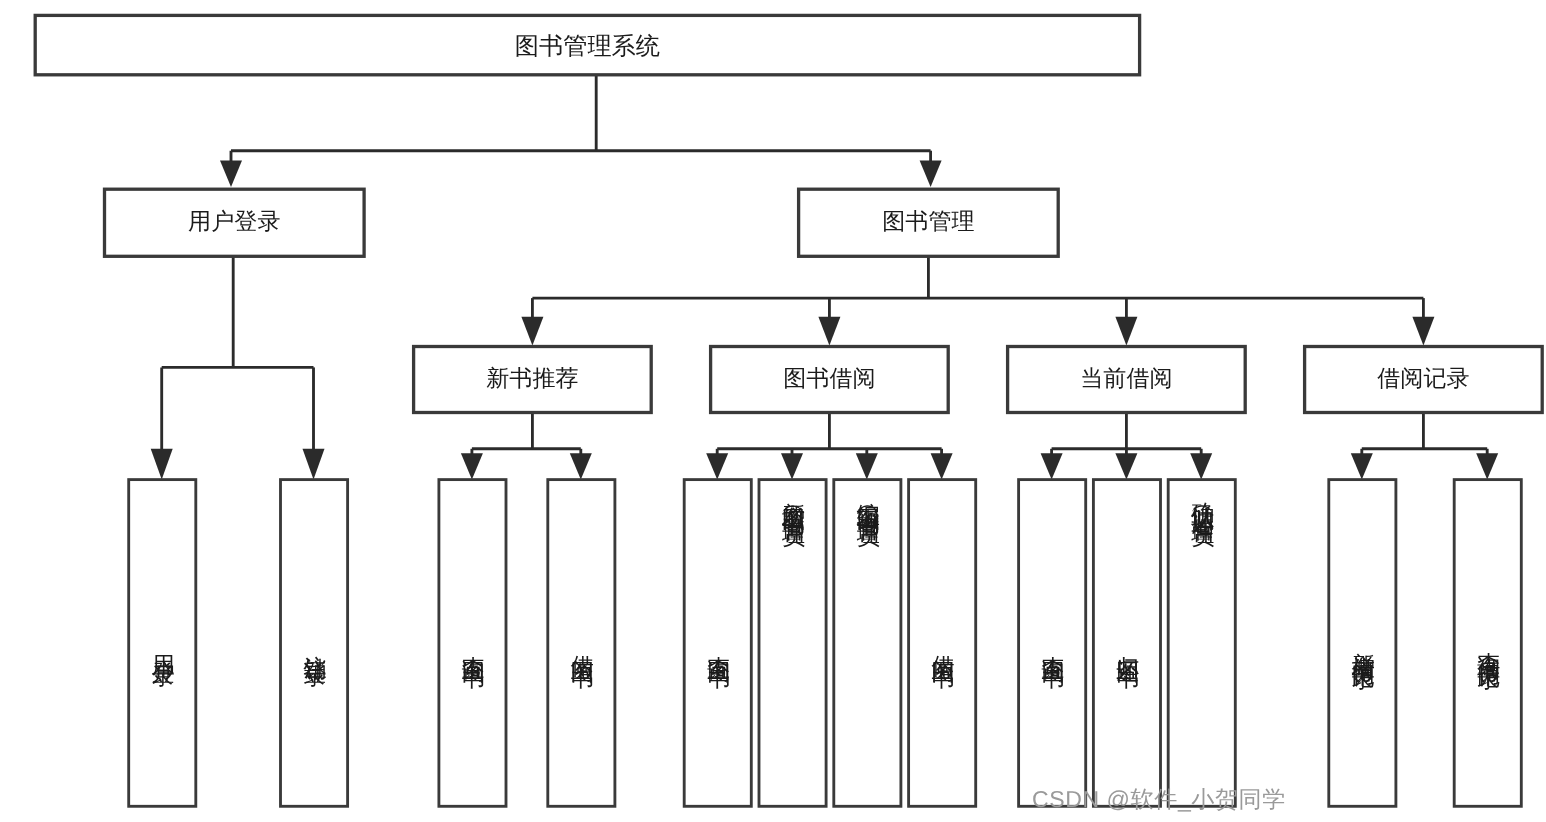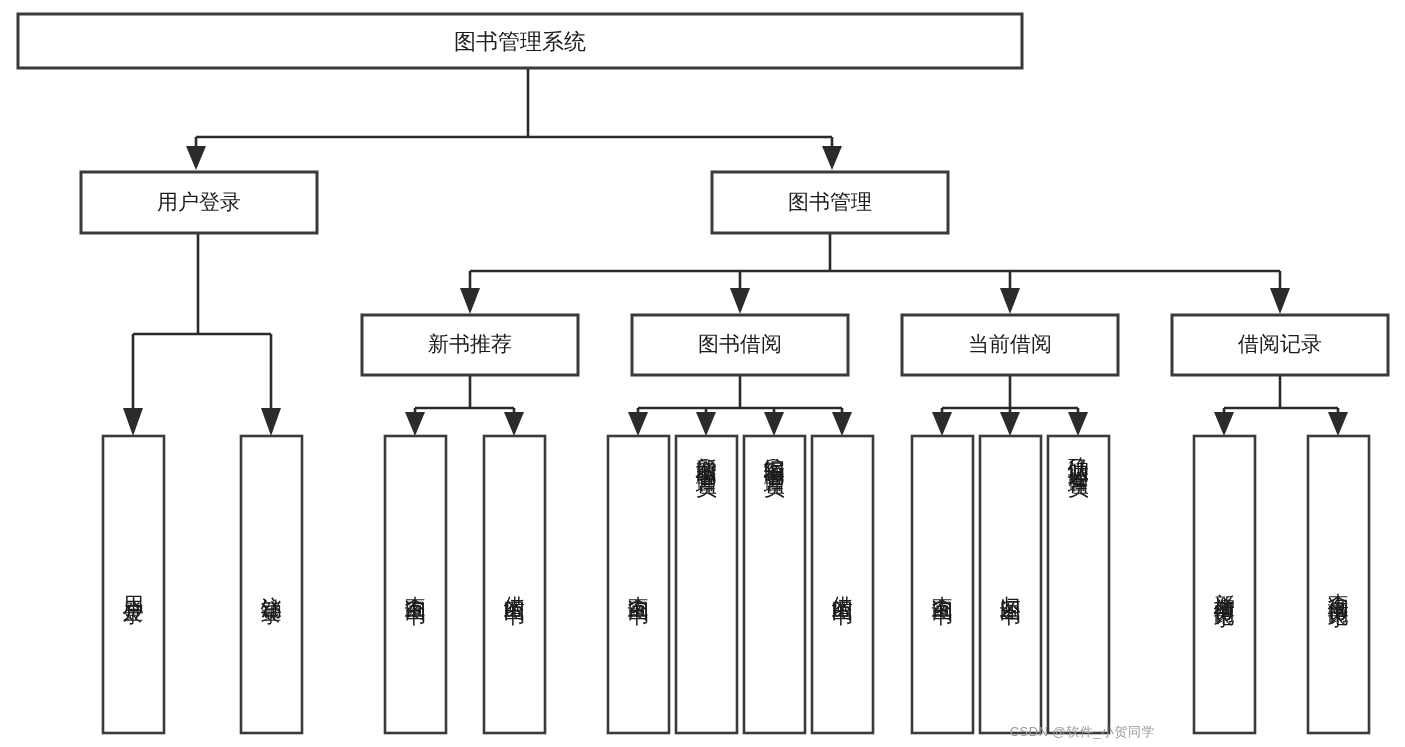--- a/index.html
+++ b/index.html
@@ -11,20 +11,21 @@
     width: 1405px;
     height: 747px;
     font-family: "Liberation Sans", "DejaVu Sans", sans-serif;
     overflow: hidden;
   }
   #diagram-root {
     position: relative;
     width: 1163px;
     height: 747px;
     background: #ffffff;
+    margin-left: 14px;
   }
   svg.diagram-canvas {
     position: absolute;
     top: 0;
     left: 0;
     width: 1405px;
     height: 747px;
     display: block;
   }
   .node-box {
@@ -76,21 +77,21 @@
     letter-spacing: 3px;
     color: #1b1b1b;
     white-space: nowrap;
     text-align: center;
   }
   .watermark {
     position: absolute;
     right: 8px;
     bottom: 6px;
     font-family: "Liberation Sans", "DejaVu Sans", sans-serif;
-    font-size: 13px;
+    font-size: 21px;
     color: #9a9a9a;
     letter-spacing: 0.5px;
     white-space: nowrap;
   }
 </style>
 </head>
 <body>
 
 <div id="diagram-root">
 

